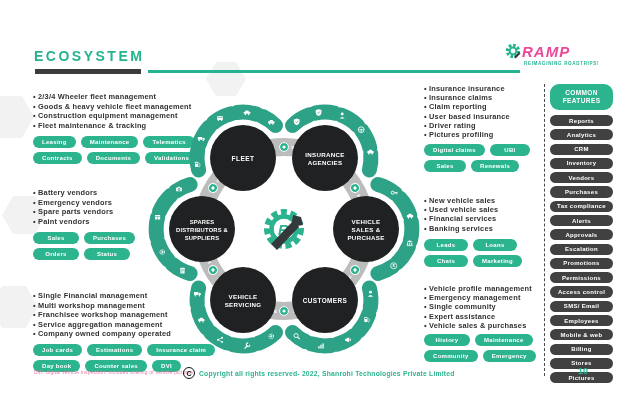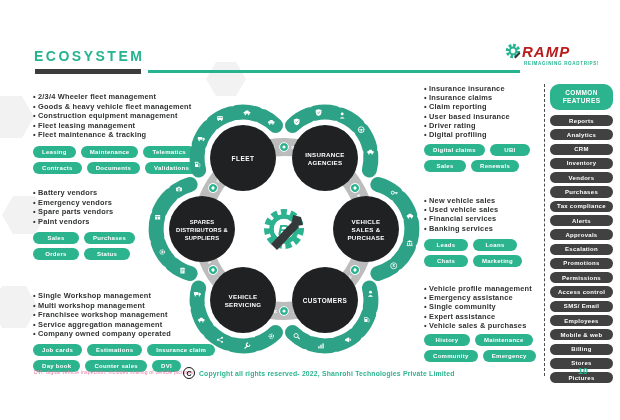--- a/index.html
+++ b/index.html
@@ -11,21 +11,21 @@
   .hex{position:absolute;background:#f2f2f2;
     clip-path:polygon(25% 0,75% 0,100% 50%,75% 100%,25% 100%,0 50%);}
   
   #eco-title{position:absolute;left:34px;top:48px;font-size:14px;font-weight:bold;
     letter-spacing:2.5px;color:#25b390;}
   #bar-dark{position:absolute;left:35px;top:69px;width:106px;height:5px;background:#3c3c3d;}
   #bar-teal{position:absolute;left:148px;top:70px;width:372px;height:3px;background:#25b390;}
   
   #brand{position:absolute;left:504px;top:42px;width:112px;}
   #brand .row{display:flex;align-items:center;}
-  #brand-name{font-size:15px;font-weight:900;font-style:italic;color:#b91c1c;letter-spacing:1px;}
+  #brand-name{font-size:15px;font-weight:900;font-style:italic;color:#ec4899;letter-spacing:1px;}
   #brand-tagline{font-size:4.5px;color:#25b390;letter-spacing:.7px;font-weight:bold;margin:1px 0 0 20px;}
   
   .col{position:absolute;}
   #left-col{left:33px;top:92px;width:188px;}
   #right-col{left:424px;top:84px;width:121px;}
   .section{position:absolute;left:0;width:100%;}
   ul.blist{list-style:none;margin:0;padding:0;}
   ul.blist li{font-size:7.4px;font-weight:bold;color:#303233;line-height:9.6px;
     letter-spacing:.2px;white-space:nowrap;}
   ul.blist li::before{content:"•  ";color:#303233;}
@@ -80,21 +80,20 @@
   </div>
   <div id="brand-tagline">REIMAGINING ROADTRIPS!</div>
 </div>
 
 <div id="left-col" class="col">
   <div class="section" style="top:0">
     <ul class="blist">
       <li>2/3/4 Wheeler fleet management</li>
       <li>Goods &amp; heavy vehicle fleet management</li>
       <li>Construction equipment management</li>
-      <li>Fleet leasing management</li>
       <li>Fleet maintenance &amp; tracking</li>
     </ul>
     <div class="prow" style="margin-top:6px">
       <span class="pill">Leasing</span>
       <span class="pill">Maintenance</span>
       <span class="pill">Telematics</span>
     </div>
     <div class="prow">
       <span class="pill">Contracts</span>
       <span class="pill">Documents</span>
@@ -114,21 +113,21 @@
       <span class="pill" style="min-width:28px">Purchases</span>
     </div>
     <div class="prow">
       <span class="pill" style="min-width:28px">Orders</span>
       <span class="pill" style="min-width:28px">Status</span>
     </div>
   </div>
 
   <div class="section" style="top:199px">
     <ul class="blist">
-      <li>Single Workshop management</li>
+      <li>Single Financial management</li>
       <li>Multi workshop management</li>
       <li>Franchisee workshop management</li>
       <li>Service aggregation management</li>
       <li>Company owned company operated</li>
     </ul>
     <div class="prow" style="margin-top:5px">
       <span class="pill">Job cards</span>
       <span class="pill">Estimations</span>
       <span class="pill">Insurance claim</span>
     </div>
@@ -141,21 +140,21 @@
 </div>
 
 <div id="right-col" class="col">
   <div class="section" style="top:0">
     <ul class="blist">
       <li>Insurance insurance</li>
       <li>Insurance claims</li>
       <li>Claim reporting</li>
       <li>User based insurance</li>
       <li>Driver rating</li>
-      <li>Digital profiling</li>
+      <li>Pictures profiling</li>
     </ul>
     <div class="prow" style="margin-top:5px">
       <span class="pill">Digital claims</span>
       <span class="pill" style="min-width:22px">UBI</span>
     </div>
     <div class="prow">
       <span class="pill" style="min-width:24px">Sales</span>
       <span class="pill" style="min-width:24px">Renewals</span>
     </div>
   </div>
@@ -173,21 +172,21 @@
     </div>
     <div class="prow">
       <span class="pill" style="min-width:26px">Chats</span>
       <span class="pill" style="min-width:26px">Marketing</span>
     </div>
   </div>
 
   <div class="section" style="top:200px">
     <ul class="blist">
       <li>Vehicle profile management</li>
-      <li>Emergency assistance</li>
+      <li>Emergency management</li>
       <li>Single community</li>
       <li>Expert assistance</li>
       <li>Vehicle sales &amp; purchases</li>
     </ul>
     <div class="prow" style="margin-top:4px">
       <span class="pill" style="min-width:28px">History</span>
       <span class="pill">Maintenance</span>
     </div>
     <div class="prow">
       <span class="pill">Community</span>

